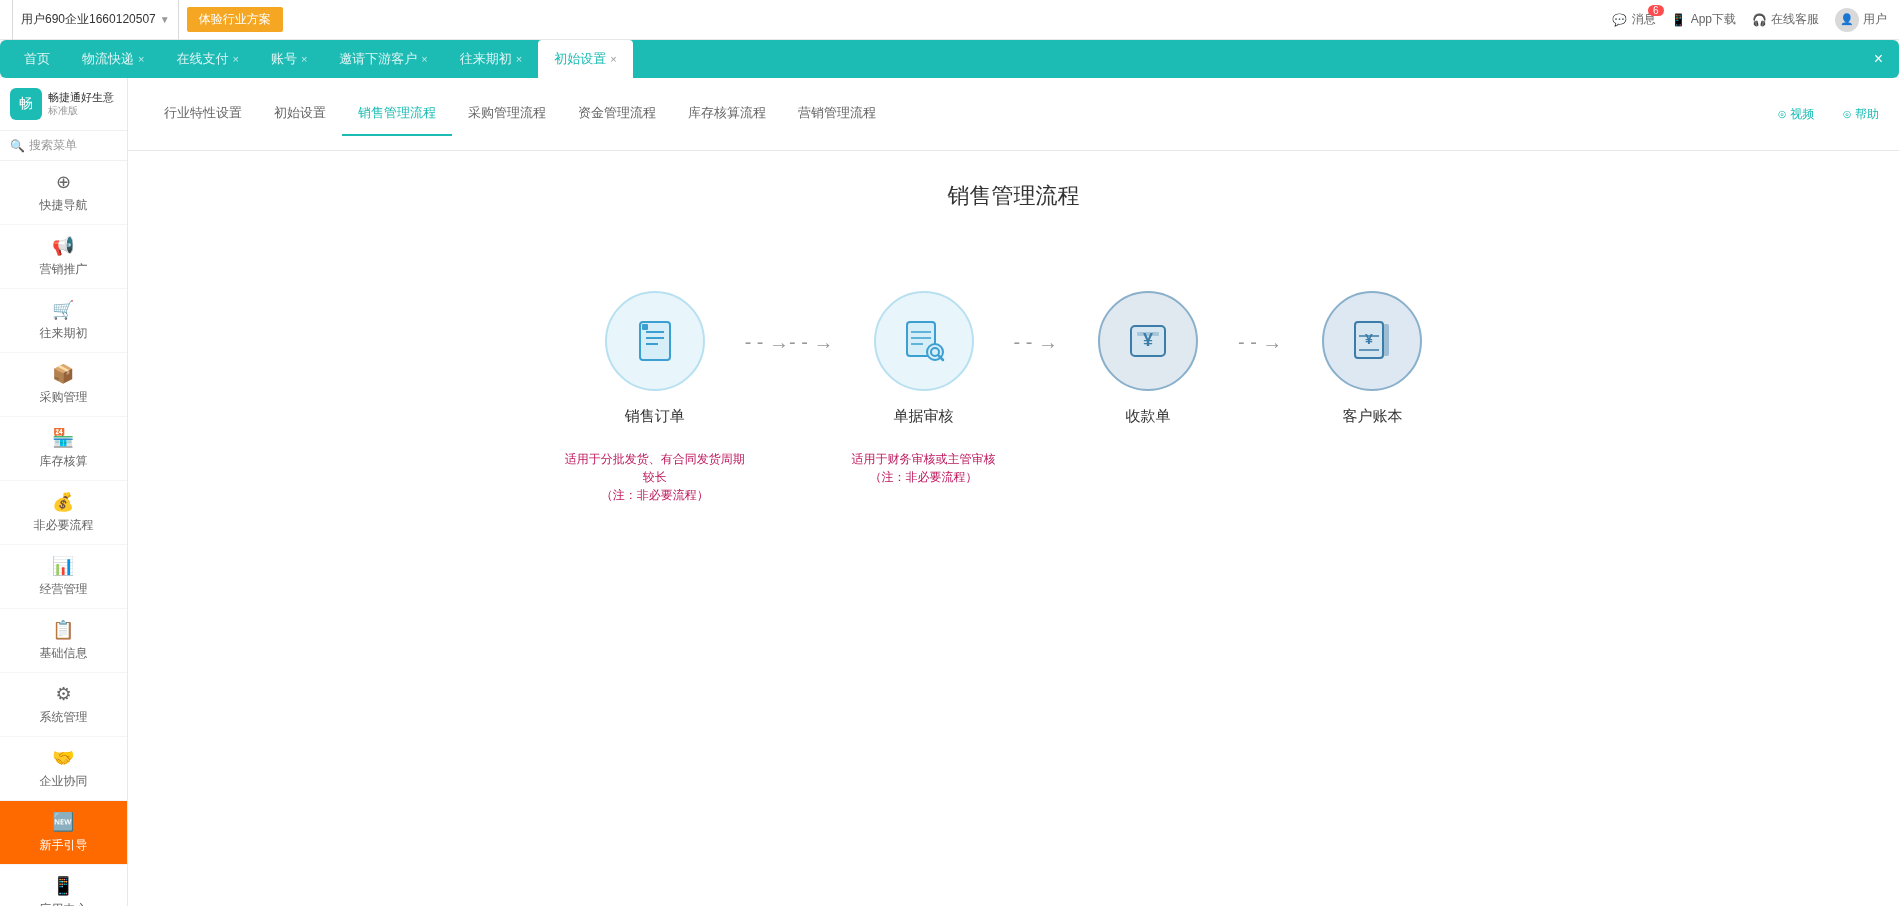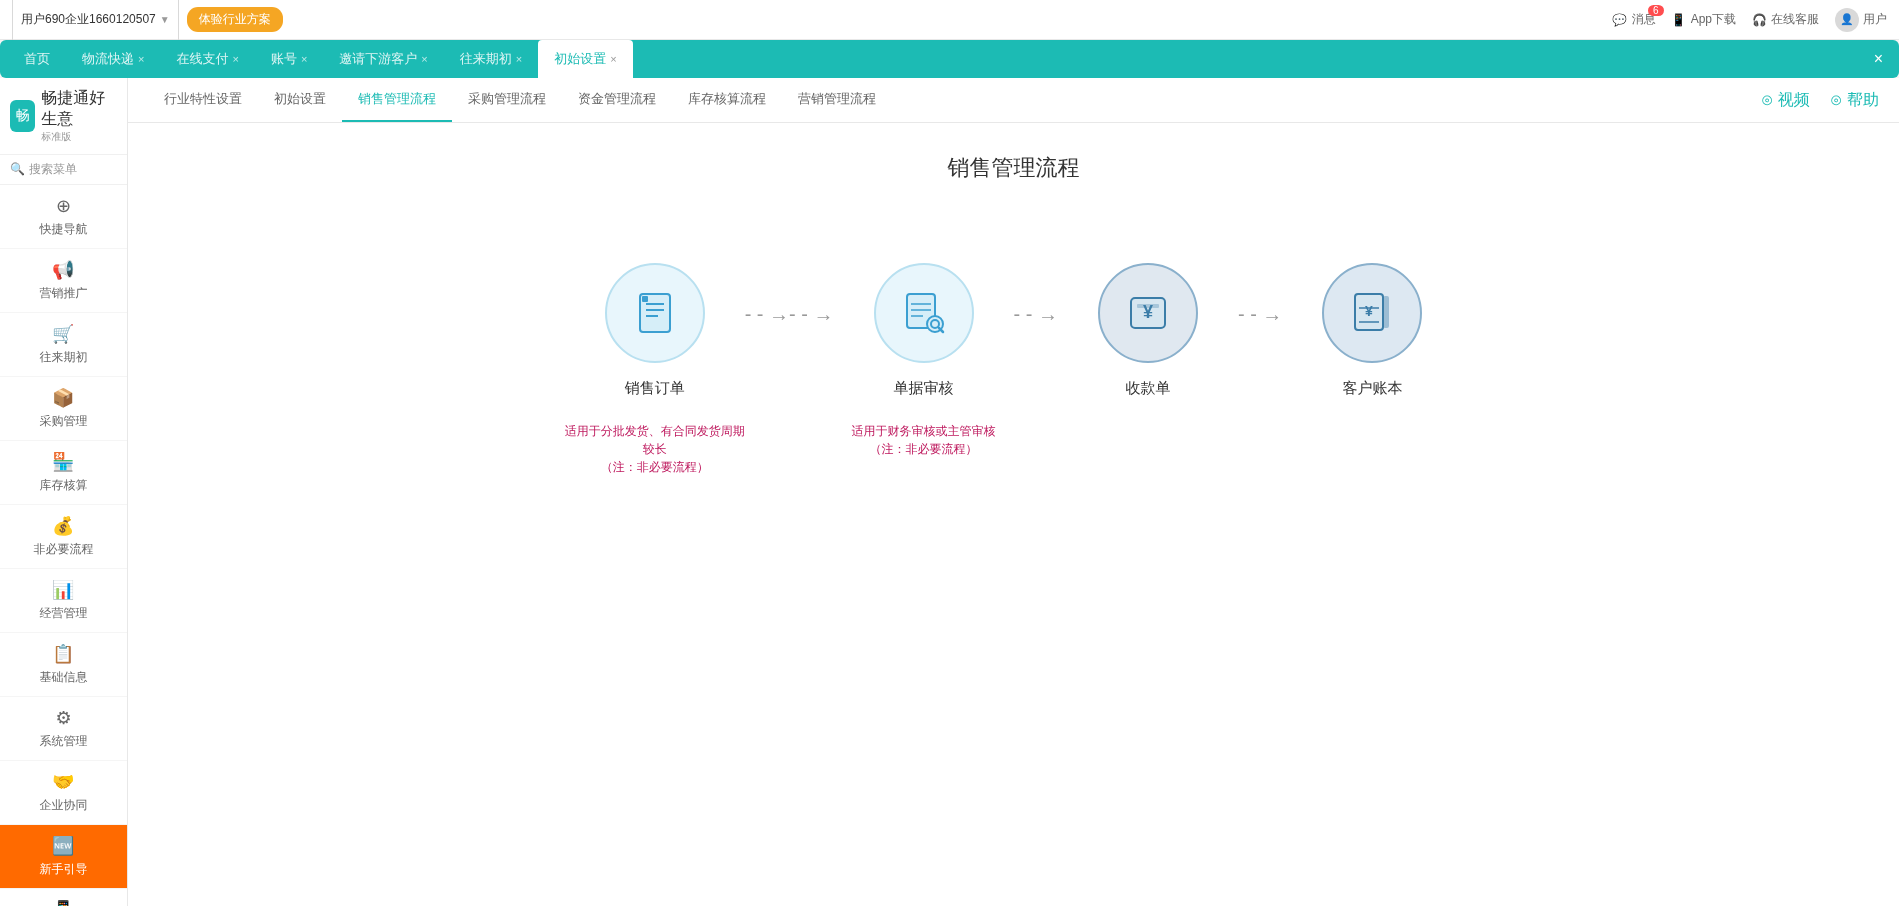--- a/index.html
+++ b/index.html
@@ -12,21 +12,21 @@
       border-bottom: 1px solid #e8e8e8; flex-shrink: 0;
     }
     .top-bar-left { display: flex; align-items: center; gap: 8px; }
     .user-selector {
       display: flex; align-items: center; gap: 4px;
       border: 1px solid #d9d9d9; border-radius: 4px; padding: 17px 8px;
       font-size: 12px; color: #333; cursor: pointer;
     }
     .user-selector .chevron { color: #999; font-size: 10px; }
     .btn-experience {
-      background: #f5a623; color: #fff; border: none; border-radius: 11px;
+      background: #f5a623; color: #fff; border: none; border-radius: 2px;
       padding: 4px 12px; font-size: 12px; cursor: pointer;
     }
     .top-bar-right { display: flex; align-items: center; gap: 16px; font-size: 12px; color: #666; }
     .top-bar-right .icon-item { display: flex; align-items: center; gap: 4px; cursor: pointer; position: relative; }
     .badge {
       position: absolute; top: -6px; right: -8px;
       background: #ff4d4f; color: #fff; border-radius: 8px;
       font-size: 10px; padding: 0 4px; min-width: 16px; text-align: center;
     }
     .avatar-circle {
@@ -60,48 +60,48 @@
       display: flex; flex-direction: column; flex-shrink: 0; overflow-y: auto;
     }
     .sidebar-logo {
       display: flex; align-items: center; gap: 6px; padding: 10px 10px;
       border-bottom: 1px solid #f0f0f0;
     }
     .logo-icon {
       width: 32px; height: 32px; background: #1cbbb4; border-radius: 6px;
       display: flex; align-items: center; justify-content: center; color: #fff; font-size: 14px;
     }
-    .logo-text { font-size: 16px; color: #333; line-height: 1.3; }
+    .logo-text { font-size: 11px; color: #333; line-height: 1.3; }
     .logo-sub { font-size: 10px; color: #999; }
     .sidebar-search {
       padding: 6px 10px; display: flex; align-items: center; gap: 4px;
       color: #999; font-size: 12px; cursor: pointer; border-bottom: 1px solid #f0f0f0;
     }
     .sidebar-item {
       display: flex; flex-direction: column; align-items: center; justify-content: center;
       padding: 10px 4px; cursor: pointer; border-bottom: 1px solid #f5f5f5;
       color: #666; font-size: 12px; gap: 4px;
     }
     .sidebar-item.active { background: #ff6a00; color: #fff; }
     .sidebar-item .s-icon { font-size: 18px; }
 
     
     .content { flex: 1; overflow: auto; background: #fff; }
 
     
     .sub-tabs {
-      display: flex; align-items: center; padding: 0 20px;
+      display: flex; align-items: center; padding: 14px 20px;
       border-bottom: 1px solid #e8e8e8; background: #fff;
     }
     .sub-tab {
       padding: 12px 16px; font-size: 13px; color: #666;
       cursor: pointer; border-bottom: 2px solid transparent; white-space: nowrap;
     }
     .sub-tab.active { color: #1cbbb4; border-bottom-color: #1cbbb4; font-weight: 500; }
-    .sub-tab-actions { margin-left: auto; display: flex; gap: 20px; font-size: 16px; color: #1cbbb4; cursor: pointer; }
+    .sub-tab-actions { margin-left: auto; display: flex; gap: 28px; font-size: 12px; color: #1cbbb4; cursor: pointer; }
 
     
     .page-content { padding: 30px 40px; }
     .page-title { text-align: center; font-size: 22px; color: #333; margin-bottom: 60px; }
 
     
     .flow-diagram {
       display: flex; align-items: flex-start; justify-content: center;
       gap: 0; padding: 20px 40px;
     }

